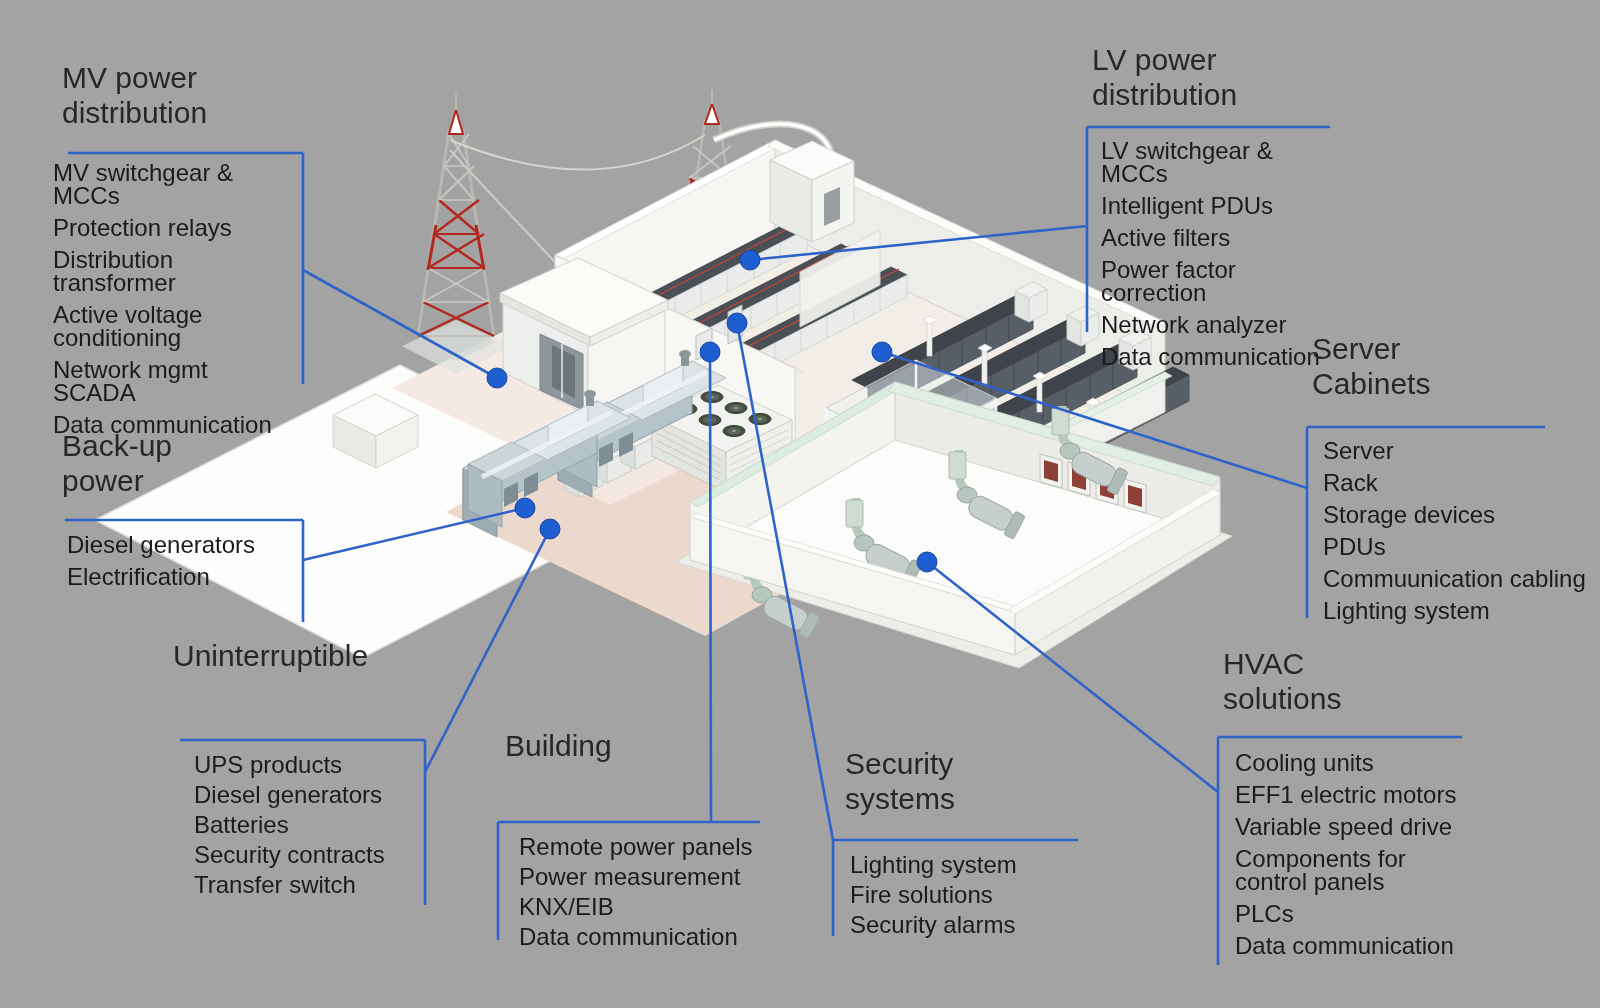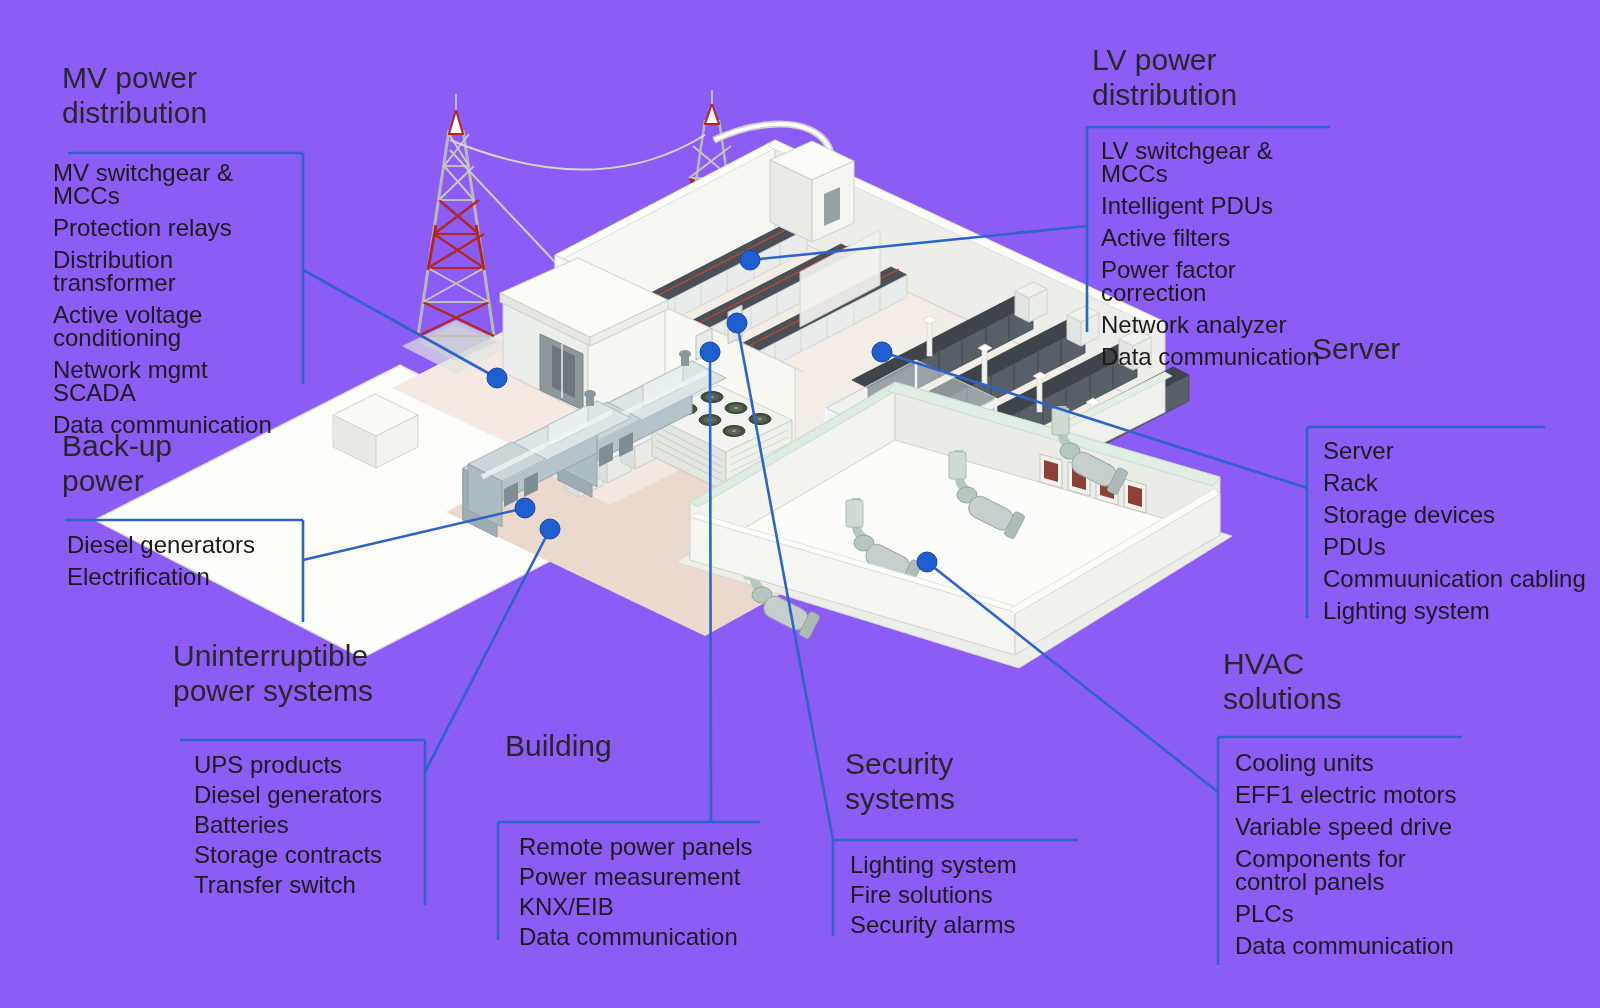--- a/index.html
+++ b/index.html
@@ -1,16 +1,16 @@
 <!DOCTYPE html>
 <html><head>
 <meta charset="utf-8">
 <style>
   html,body{margin:0;padding:0;background:#ffffff;}
-  .canvas{position:relative;width:1600px;height:1008px;background:#8b5cf6;overflow:hidden;
+  .canvas{position:relative;width:1600px;height:1008px;background:#a3a3a3;overflow:hidden;
           font-family:"Liberation Sans", sans-serif;}
   .scene{position:absolute;left:0;top:0;width:1600px;height:1008px;}
   .group-title{position:absolute;font-size:30px;line-height:35px;color:#272727;}
   .g-items{position:absolute;margin:1px;padding:0;list-style:none;font-size:24px;line-height:23px;
            color:#1b1b1b;white-space:pre-wrap;}
   .g-items li{margin-bottom:9px;}
   .g-items.tight li{margin-bottom:7px;}
 </style>
 </head>
 <body>
@@ -325,43 +325,43 @@
 <ul class="g-items" style="left:52px;top:160px;width:225px"><li>MV switchgear &amp; MCCs</li><li>Protection relays</li><li>Distribution transformer</li><li>Active voltage conditioning</li><li>Network mgmt SCADA</li><li>Data communication</li></ul>
 
 <div class="group-title" style="left:62px;top:428px;width:250px">
   <div>Back-up</div>
   <div>power</div>
 </div>
 <ul class="g-items" style="left:66px;top:532px;width:230px"><li>Diesel generators</li><li>Electrification</li></ul>
 
 <div class="group-title" style="left:173px;top:638px;width:270px">
   <div>Uninterruptible</div>
-  <div>power systems</div>
-</div>
-<ul class="g-items tight" style="left:193px;top:752px;width:235px"><li>UPS products</li><li>Diesel generators</li><li>Batteries</li><li>Storage contracts</li><li>Transfer switch</li></ul>
+</div>
+<ul class="g-items tight" style="left:193px;top:752px;width:235px"><li>UPS products</li><li>Diesel generators</li><li>Batteries</li><li>Security contracts</li><li>Transfer switch</li></ul>
 
 <div class="group-title" style="left:505px;top:728px;width:250px">
   <div>Building</div>
 </div>
 <ul class="g-items tight" style="left:518px;top:834px;width:235px"><li>Remote power panels</li><li>Power measurement</li><li>KNX/EIB</li><li>Data communication</li></ul>
 
 <div class="group-title" style="left:845px;top:746px;width:220px">
   <div>Security</div>
   <div>systems</div>
 </div>
 <ul class="g-items tight" style="left:849px;top:852px;width:220px"><li>Lighting system</li><li>Fire solutions</li><li>Security alarms</li></ul>
 
 <div class="group-title" style="left:1092px;top:42px;width:260px">
   <div>LV power</div>
   <div>distribution</div>
 </div>
 <ul class="g-items" style="left:1100px;top:138px;width:240px"><li>LV switchgear &amp;  MCCs</li><li>Intelligent PDUs</li><li>Active filters</li><li>Power factor correction</li><li>Network analyzer</li><li>Data communication</li></ul>
 
 <div class="group-title" style="left:1312px;top:331px;width:250px">
   <div>Server</div>
+  <div>Cabinets</div>
 </div>
 <ul class="g-items" style="left:1322px;top:438px;width:290px"><li>Server</li><li>Rack</li><li>Storage devices</li><li>PDUs</li><li>Commuunication cabling</li><li>Lighting system</li></ul>
 
 <div class="group-title" style="left:1223px;top:646px;width:250px">
   <div>HVAC</div>
   <div>solutions</div>
 </div>
 <ul class="g-items" style="left:1234px;top:750px;width:245px"><li>Cooling units</li><li>EFF1 electric motors</li><li>Variable speed drive</li><li>Components for control panels</li><li>PLCs</li><li>Data communication</li></ul>
 
 </div>

